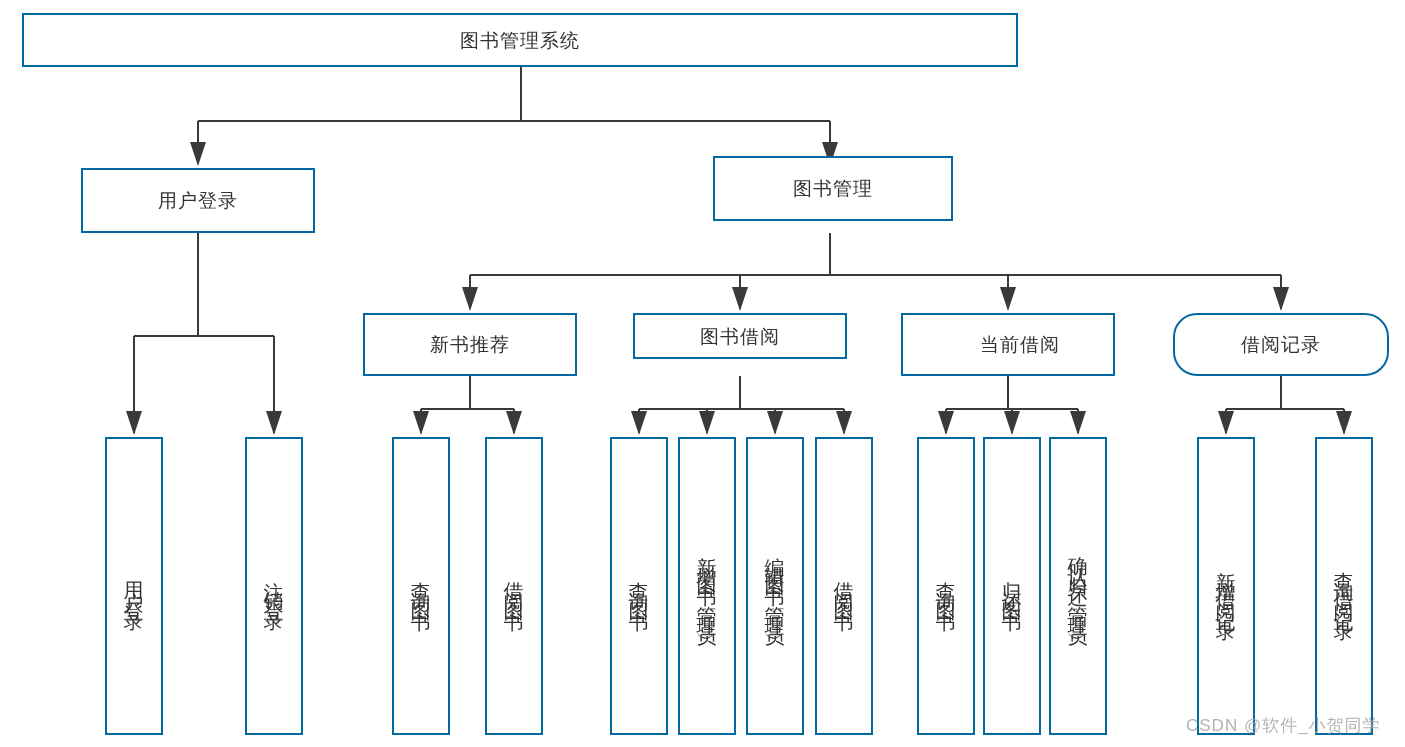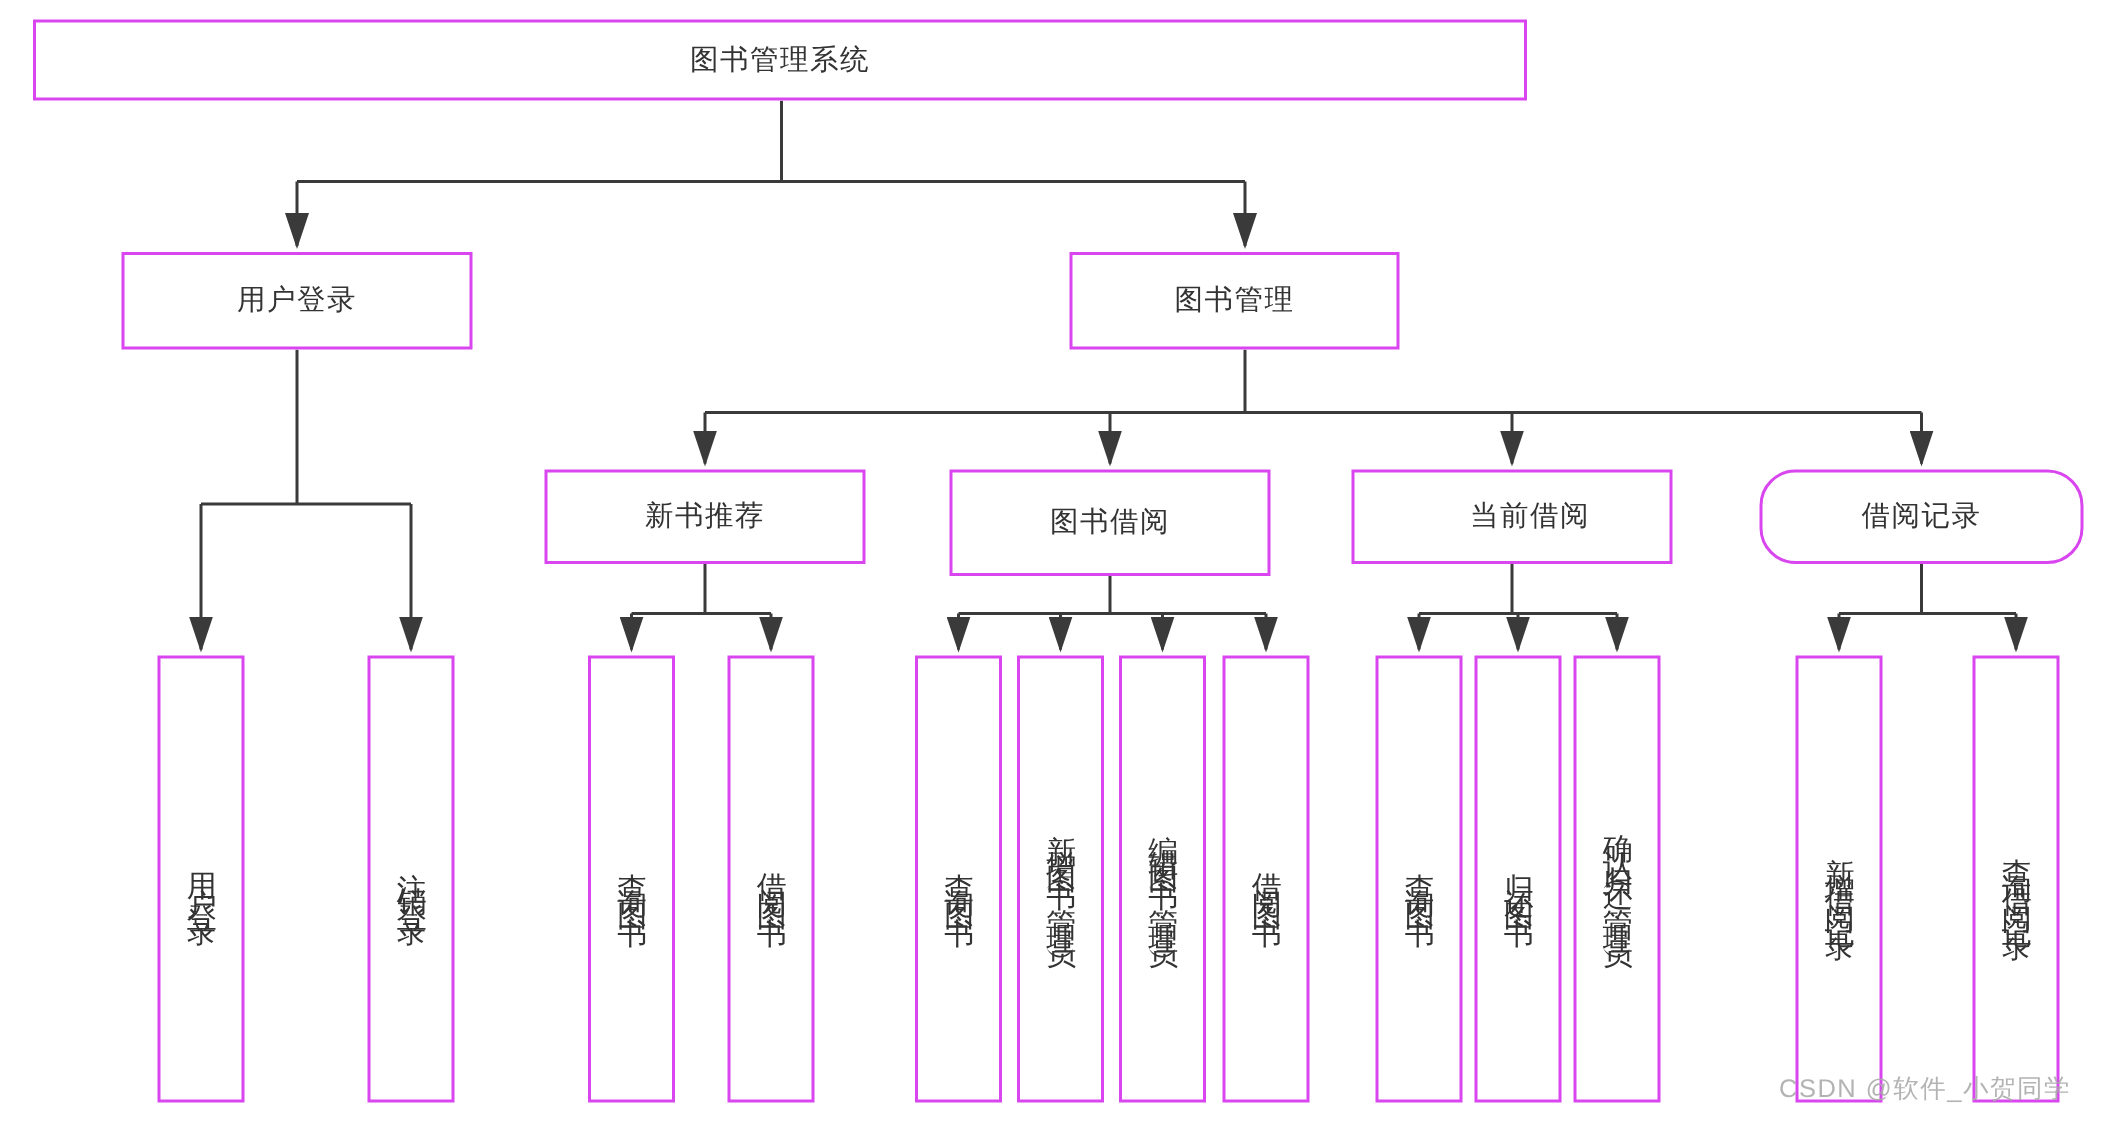--- a/index.html
+++ b/index.html
@@ -20,21 +20,21 @@
     position: absolute;
     left: 0;
     top: 0;
     width: 1405px;
     height: 747px;
   }
   .node {
     position: absolute;
     box-sizing: border-box;
     background: #ffffff;
-    border: 2px solid #d946ef;
+    border: 2px solid #0369a1;
     display: flex;
     align-items: center;
     justify-content: center;
     text-align: center;
   }
   .h-node {
     font-size: 19px;
     letter-spacing: 1px;
     line-height: 1;
   }
@@ -106,24 +106,24 @@
       <path d="M1281 376 V409"></path>
       <path d="M1226 409 H1344"></path>
       <path d="M1226 409 V433" marker-end="url(#arrow)"></path>
       <path d="M1344 409 V433" marker-end="url(#arrow)"></path>
     </g>
   </svg>
 
   <div class="node h-node" style="left:22px; top:13px; width:996px; height:54px;">图书管理系统</div>
 
   <div class="node h-node" style="left:81px; top:168px; width:234px; height:65px;">用户登录</div>
-  <div class="node h-node" style="left:713px; top:168px; width:220px; height:65px;">图书管理</div>
+  <div class="node h-node" style="left:713px; top:156px; width:240px; height:65px;">图书管理</div>
 
   <div class="node h-node" style="left:363px; top:313px; width:214px; height:63px;">新书推荐</div>
-  <div class="node h-node" style="left:633px; top:313px; width:214px; height:71px;">图书借阅</div>
+  <div class="node h-node" style="left:633px; top:313px; width:214px; height:46px;">图书借阅</div>
   <div class="node h-node" style="left:901px; top:313px; width:214px; height:63px;padding-left:24px;">当前借阅</div>
   <div class="node h-node" style="left:1173px; top:313px; width:216px; height:63px;border-radius:24px;">借阅记录</div>
 
   <div class="node v-node" style="left:105px; top:437px; width:58px; height:298px;">用户登录</div>
   <div class="node v-node" style="left:245px; top:437px; width:58px; height:298px;">注销登录</div>
 
   <div class="node v-node" style="left:392px; top:437px; width:58px; height:298px;">查询图书</div>
   <div class="node v-node" style="left:485px; top:437px; width:58px; height:298px;">借阅图书</div>
 
   <div class="node v-node" style="left:610px; top:437px; width:58px; height:298px;">查询图书</div>

